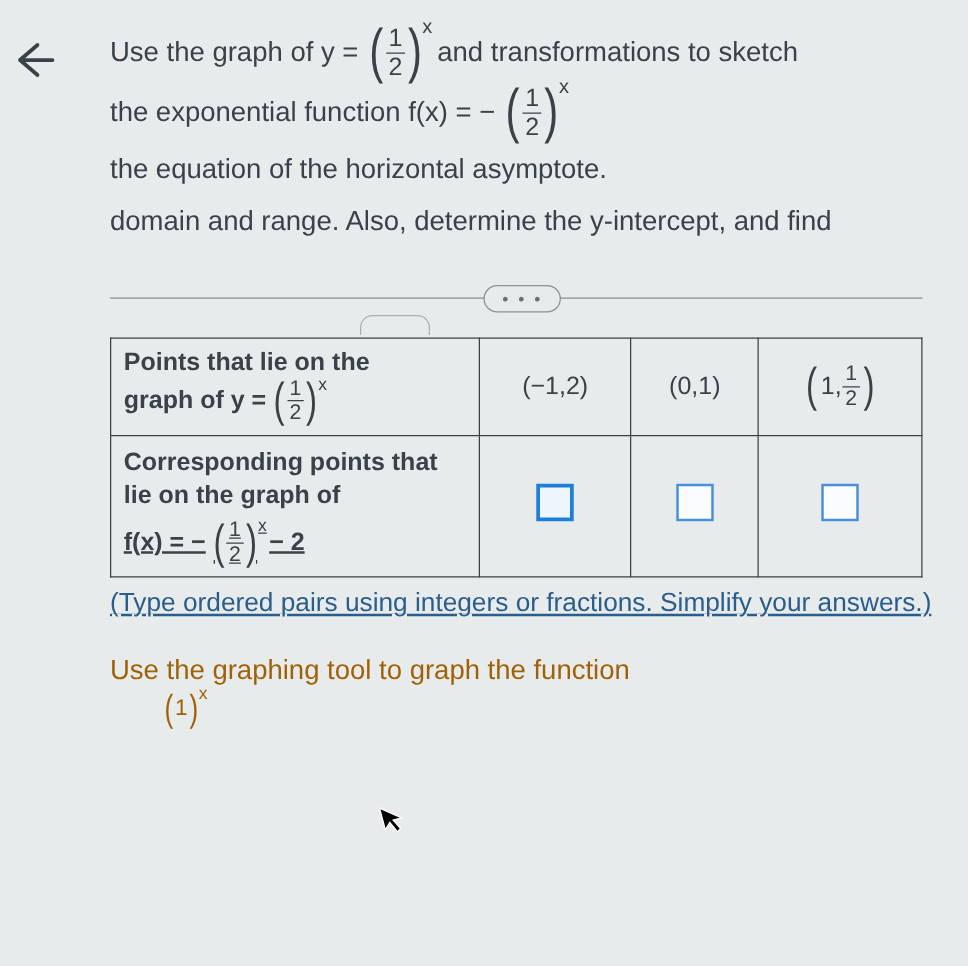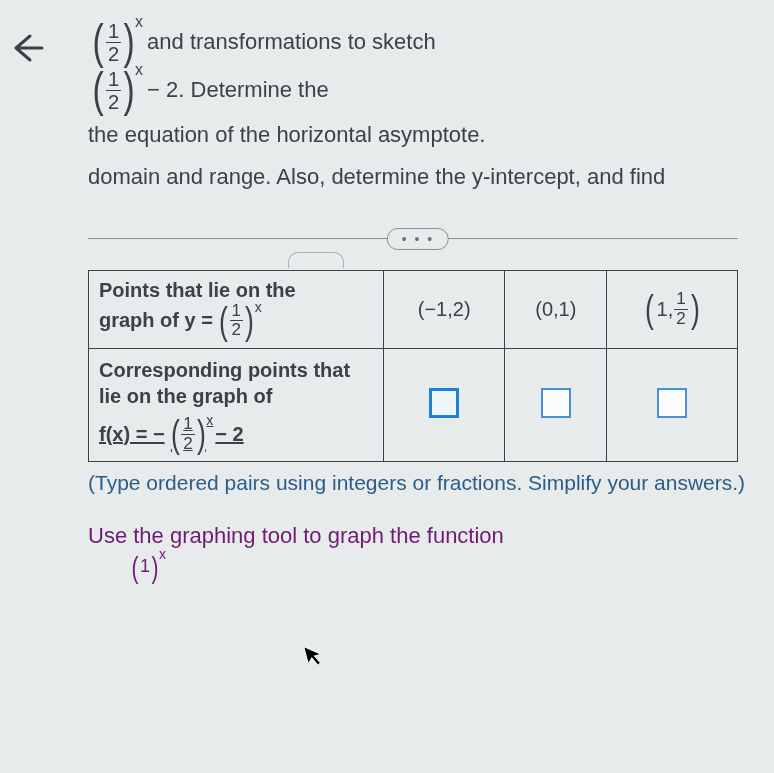--- a/index.html
+++ b/index.html
@@ -147,24 +147,25 @@
     }
     .answer-box.active {
       border: 3px solid #1e7fd6;
       background: #eef6fd;
     }
     .hint-text {
       font-size: 21px;
       color: #2b5d8a;
       margin-top: 6px;
       line-height: 1.4;
+      text-decoration: underline;
     }
     .followup {
       font-size: 22px;
-      color: #701a75;
+      color: #a16207;
       margin-top: 20px;
       line-height: 1.6;
     }
     .cursor {
       position: absolute;
       left: 305px;
       top: 642px;
       font-size: 22px;
       color: #000;
       transform: rotate(-15deg);
@@ -183,47 +184,48 @@
 <div class="back-arrow">
   <svg width="36" height="36" viewBox="0 0 36 36">
       <path d="M22 6 L8 18 L22 30 M8 18 L34 18" stroke="#3a4248" stroke-width="3" fill="none" stroke-linecap="round" stroke-linejoin="round"></path>
     </svg>
 </div>
 
 <div class="content">
 
   <div class="problem-text">
     <div class="line">
+      <span>Use the graph of y =</span>
       <span class="wrap-inline">
         <span class="frac-paren">
           <span class="big-paren">(</span>
           <span class="frac">
             <span class="num">1</span>
             <span class="den">2</span>
           </span>
           <span class="big-paren">)</span>
         </span>
         <span class="sup-x">x</span>
       </span>
       <span>and transformations to sketch</span>
     </div>
 
     <div class="line">
+      <span>the exponential function f(x) = −</span>
       <span class="wrap-inline">
         <span class="frac-paren">
           <span class="big-paren">(</span>
           <span class="frac">
             <span class="num">1</span>
             <span class="den">2</span>
           </span>
           <span class="big-paren">)</span>
         </span>
         <span class="sup-x">x</span>
       </span>
-      <span>− 2. Determine the</span>
     </div>
 
     <div>the equation of the horizontal asymptote.</div>
     <div>domain and range. Also, determine the y-intercept, and find</div>
   </div>
 
   <div class="divider-wrap">
     <div class="divider-line"></div>
     <div class="divider-pill">• • •</div>
   </div>

